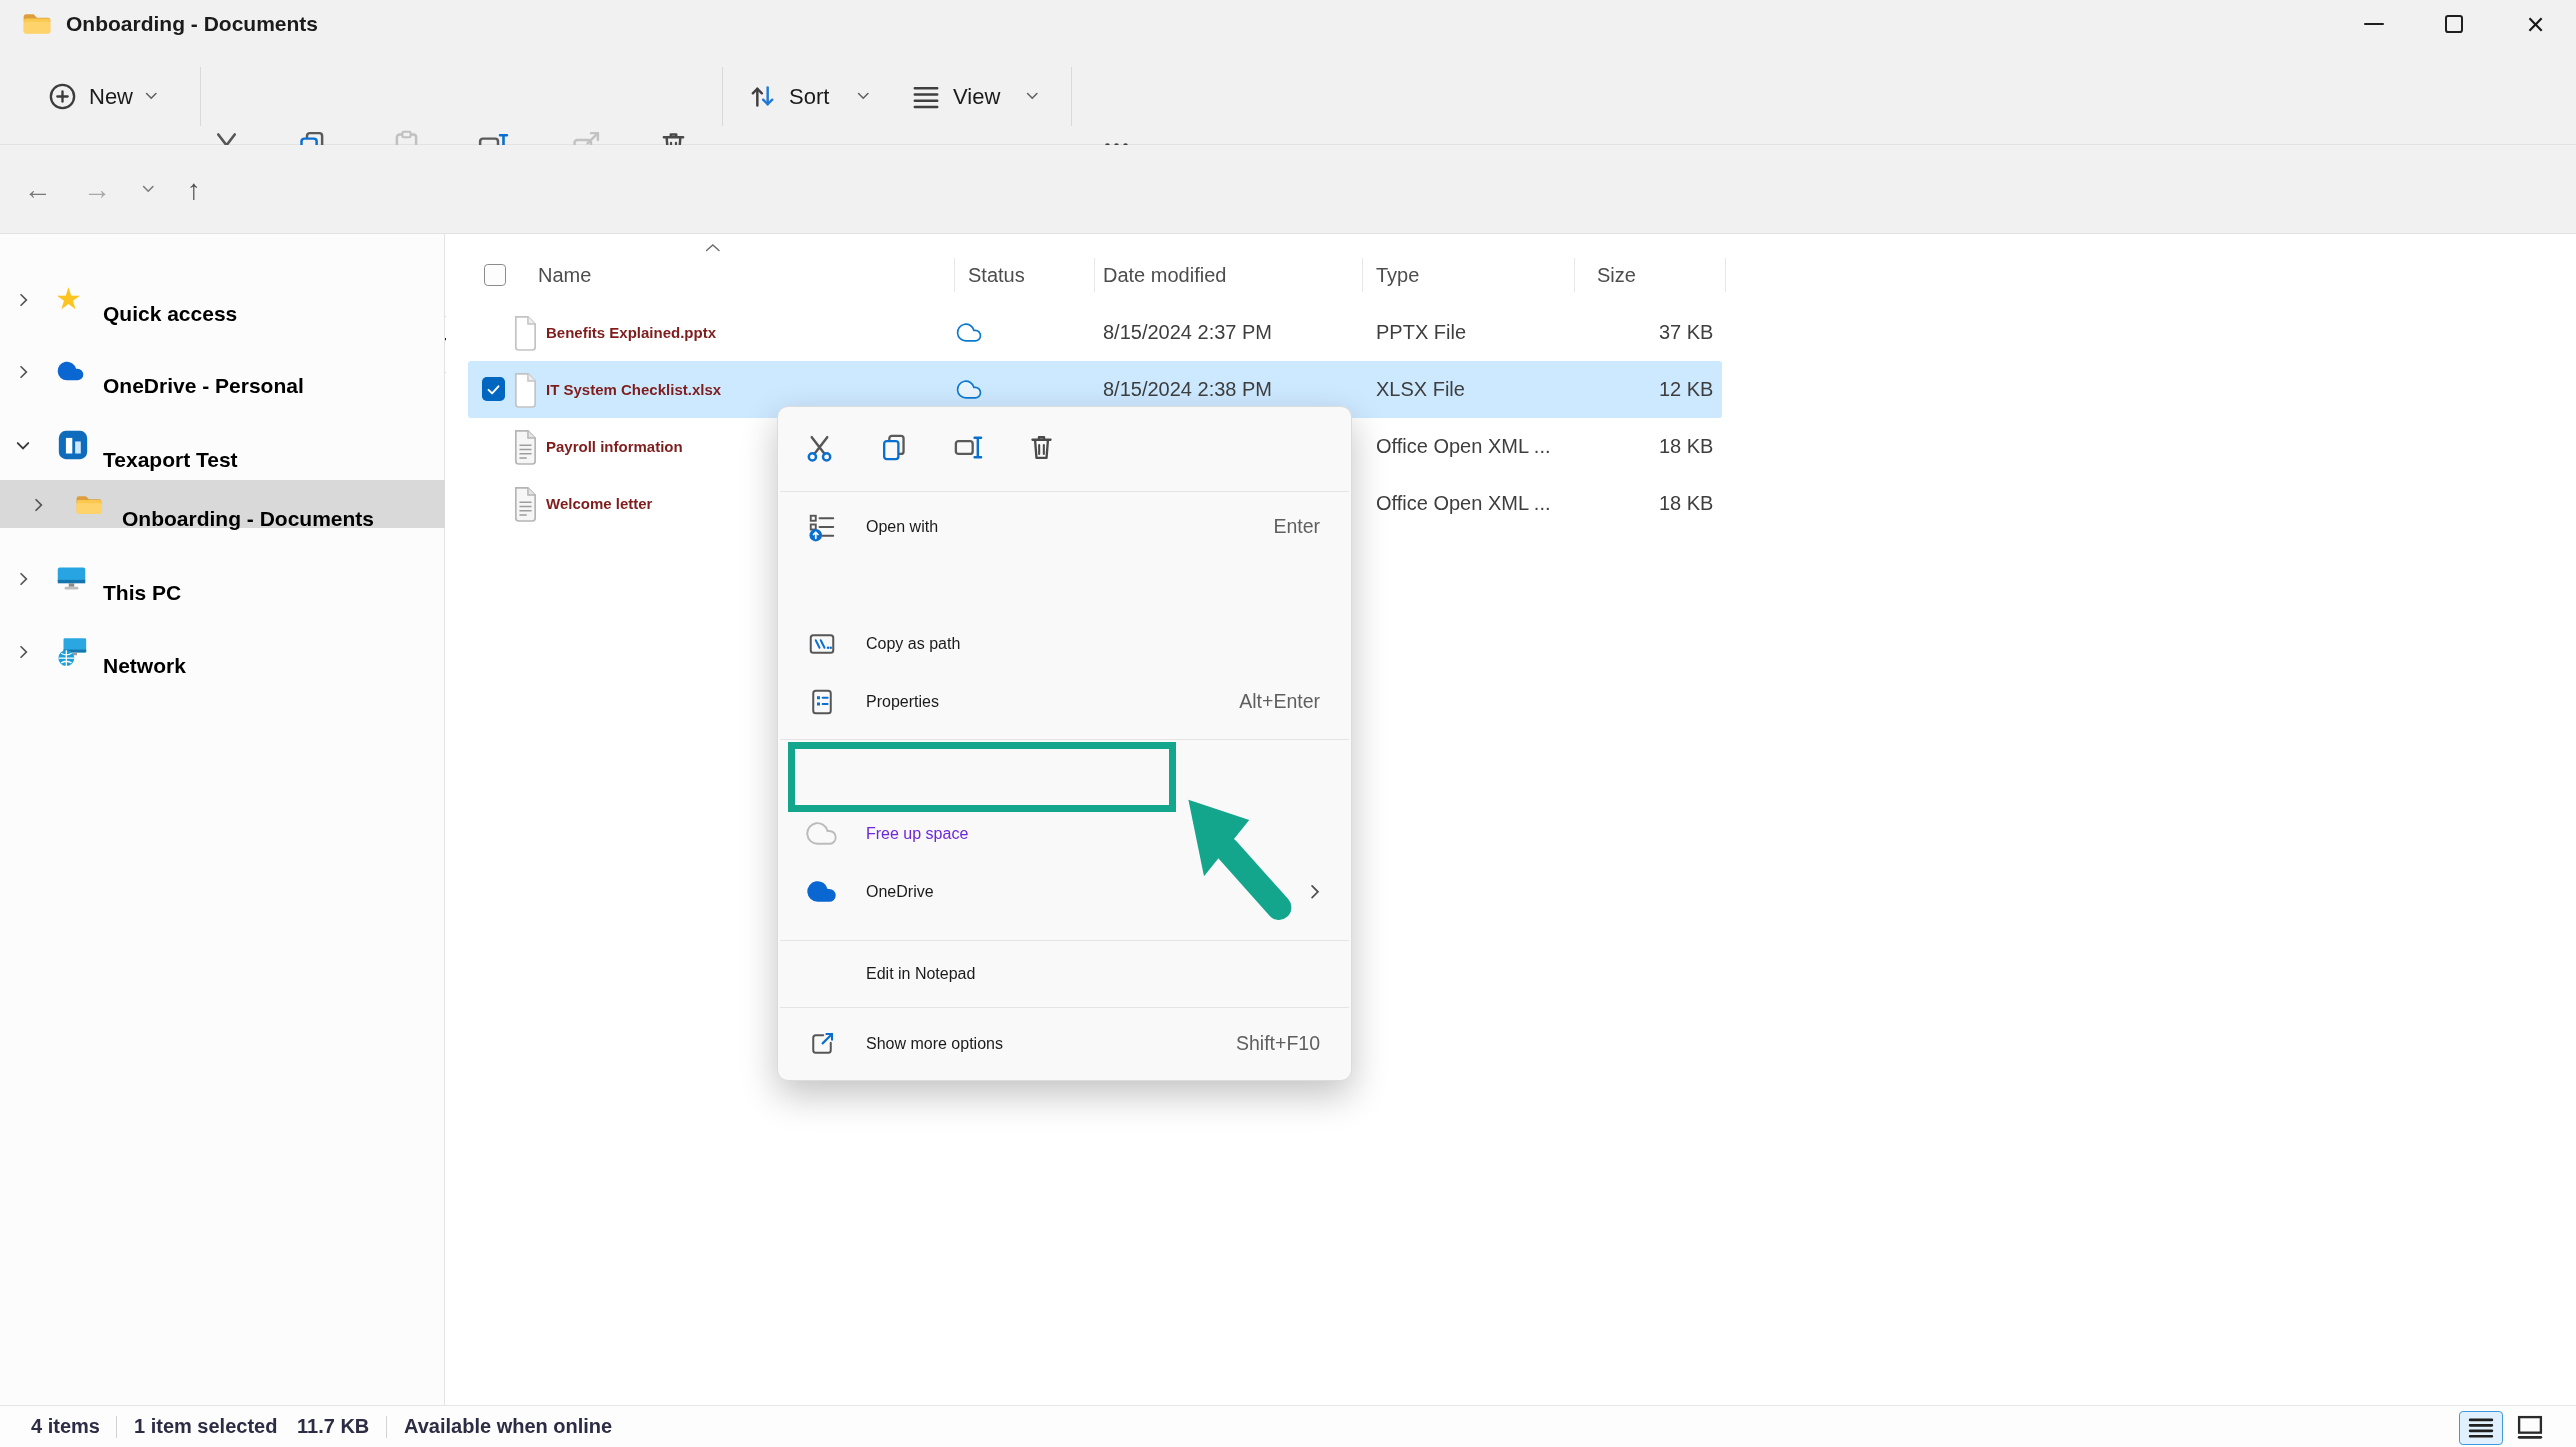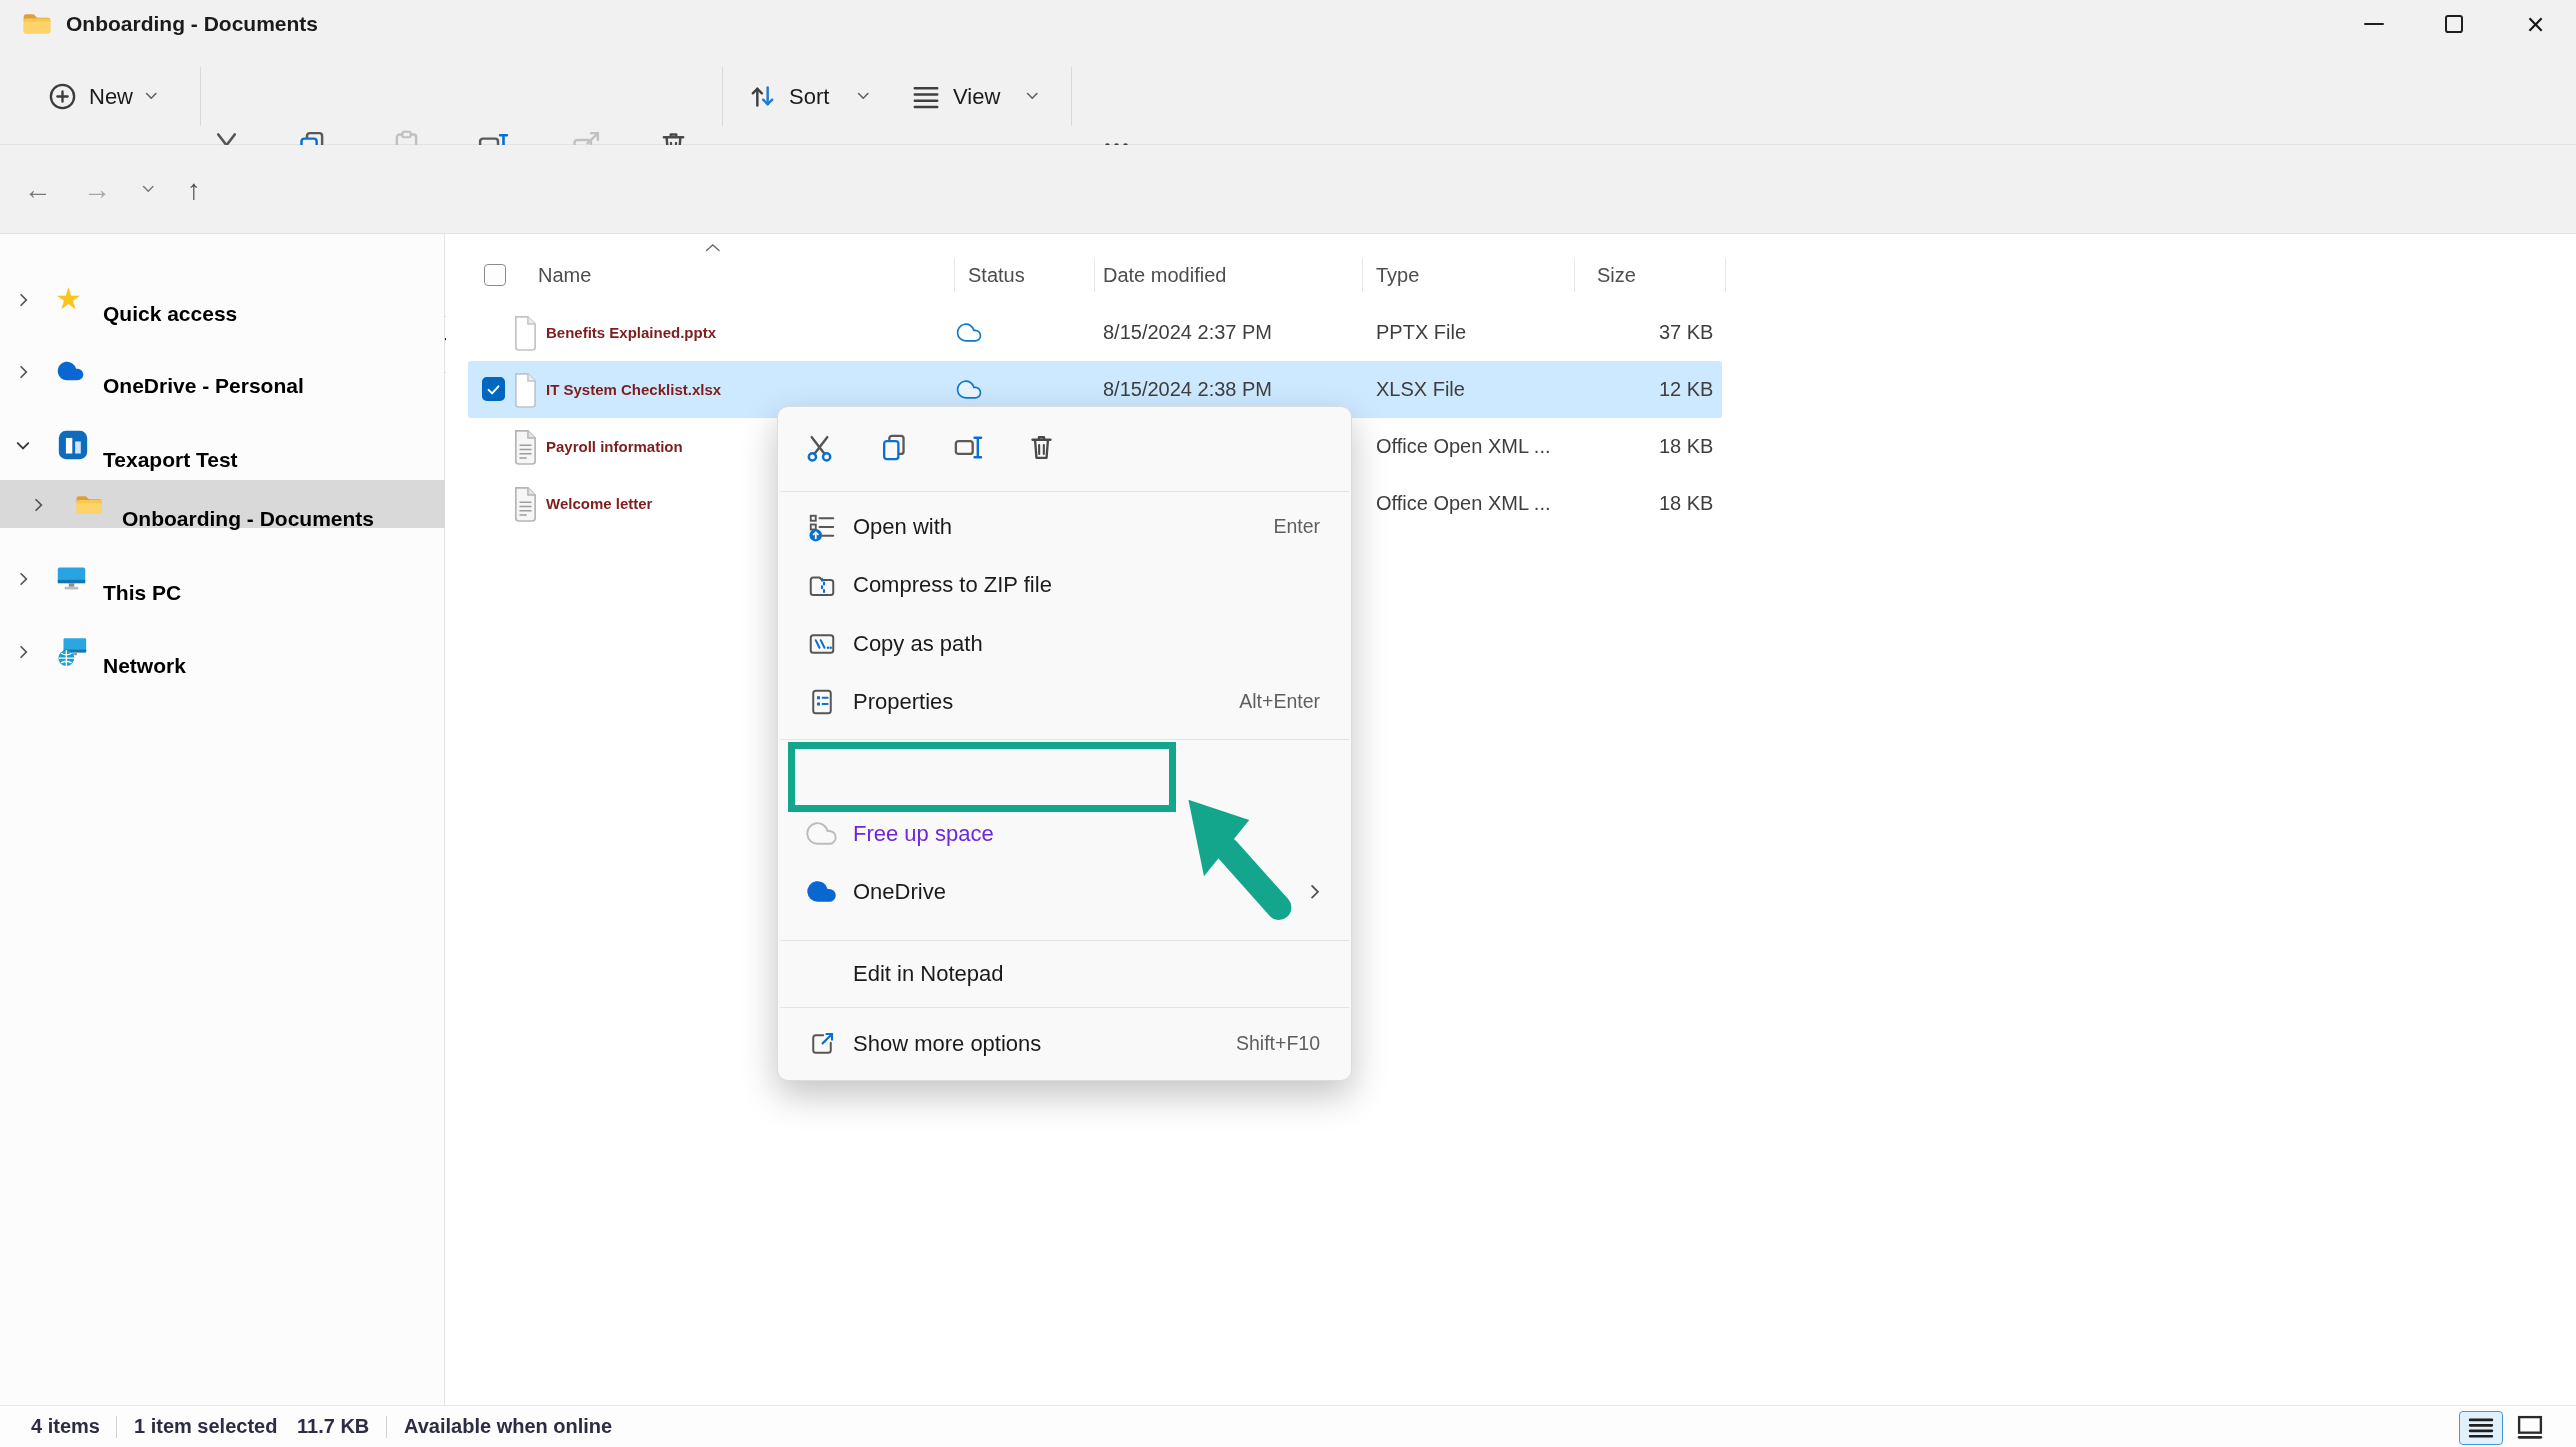--- a/index.html
+++ b/index.html
@@ -55,21 +55,21 @@
   .frow .stat{position:absolute;left:487px;top:16.4px}
   .row-check{position:absolute;left:14px;top:16.4px;width:23.4px;height:23.4px;background:#0067c0;border-radius:4.7px;display:flex;align-items:center;justify-content:center}
 
   
   .cmenu{position:absolute;left:777px;top:406px;width:575px;height:675px;background:#f9f9f9;border:0.8px solid #dcdcdc;
         border-radius:11px;box-shadow:0 14px 36px rgba(0,0,0,.24);z-index:50}
   .cm-quick{position:absolute;top:17px;width:50px;height:47px;display:flex;align-items:center;justify-content:center;border-radius:6.2px}
   .cm-sep{position:absolute;left:2.3px;right:2.3px;height:0.8px;background:#e4e4e4}
   .mi{position:absolute;left:0;width:100%;height:59px;display:flex;align-items:center;padding:0 31px 0 28px}
   .mi .ico{width:31px;height:31px;flex:0 0 31px;display:flex;align-items:center;justify-content:center}
-  .mi .lab{margin-left:16px;font-size:22px;color:#1b1b1b;white-space:nowrap}
+  .mi .lab{margin-left:29px;font-size:16px;color:#1b1b1b;white-space:nowrap}
   .mi .sc{margin-left:auto;font-size:19.5px;color:#5f5f5f}
   .mi.disabled .lab{color:#6d28d9}
 
   
   .anno-box{position:absolute;left:788px;top:742px;width:388px;height:70px;border:7px solid #13A68C;z-index:60;pointer-events:none}
   .anno-arrow{position:absolute;left:1165px;top:787px;z-index:61;pointer-events:none}
 
   
   .statusbar{position:absolute;left:0;top:1405px;width:2576px;height:42px;background:#fdfdfd;border-top:0.8px solid #e6e6e6}
   .sb-t{position:absolute;top:0;line-height:41px;font-size:20px;font-weight:700;color:#2c2c44;white-space:nowrap}
@@ -493,29 +493,20 @@
           <rect x="3" y="10" width="4" height="4" stroke="#565656" stroke-width="1.5" fill="none"></rect>
           <path d="M10 5h11M10 12h11M12 19h9" stroke="#565656" stroke-width="1.5" stroke-linecap="round"></path>
           <circle cx="7" cy="18.5" r="5" fill="#0b6fd0"></circle>
           <path d="M7 21v-4.6M5.2 18l1.8-1.8L8.8 18" stroke="#fff" stroke-width="1.4" fill="none" stroke-linecap="round" stroke-linejoin="round"></path>
         </svg>
     </span>
     <span class="lab">Open with</span>
     <span class="sc">Enter</span>
   </div>
 
-  <div class="mi" style="top:148px">
-    <span class="ico">
-      <svg width="30" height="30" viewBox="0 0 24 24">
-          <path d="M3 8a2 2 0 0 1 2-2h5l2 2h7a2 2 0 0 1 2 2v8a2 2 0 0 1-2 2H5a2 2 0 0 1-2-2z" stroke="#565656" stroke-width="1.6" fill="none"></path>
-          <path d="M12 7v1.6M13.6 10v1.6M12 13v1.6M13.6 16v1.6" stroke="#0b6fd0" stroke-width="1.7" stroke-linecap="round"></path>
-        </svg>
-    </span>
-    <span class="lab">Compress to ZIP file</span>
-  </div>
 
   <div class="mi" style="top:207px">
     <span class="ico">
       <svg width="30" height="30" viewBox="0 0 24 24">
           <rect x="3" y="5" width="18" height="14" rx="2" stroke="#565656" stroke-width="1.6" fill="none"></rect>
           <path d="M7 9l3 6M11 9l3 6" stroke="#0b6fd0" stroke-width="1.6" stroke-linecap="round"></path>
           <circle cx="16.8" cy="15" r="1" fill="#0b6fd0"></circle>
           <circle cx="19" cy="15" r="1" fill="#0b6fd0"></circle>
         </svg>
     </span>

